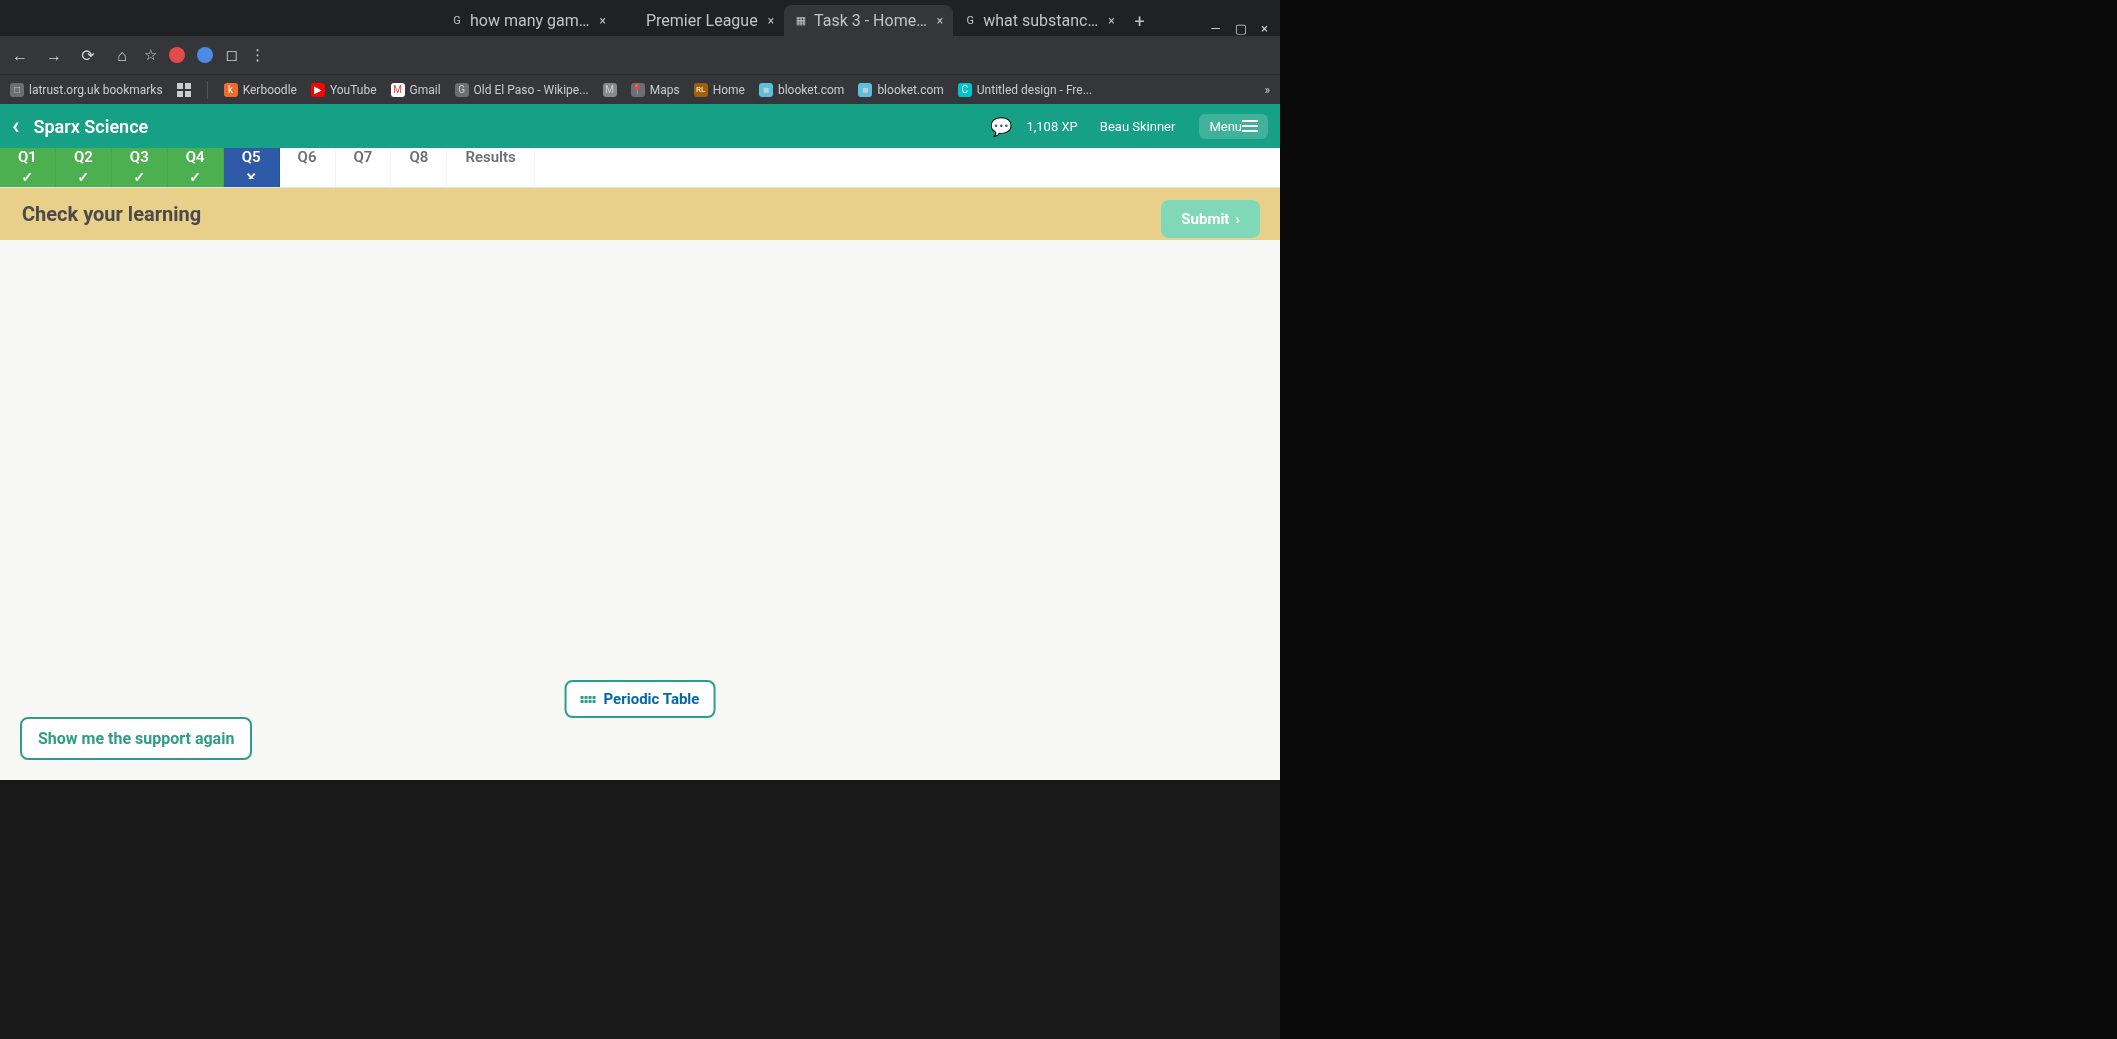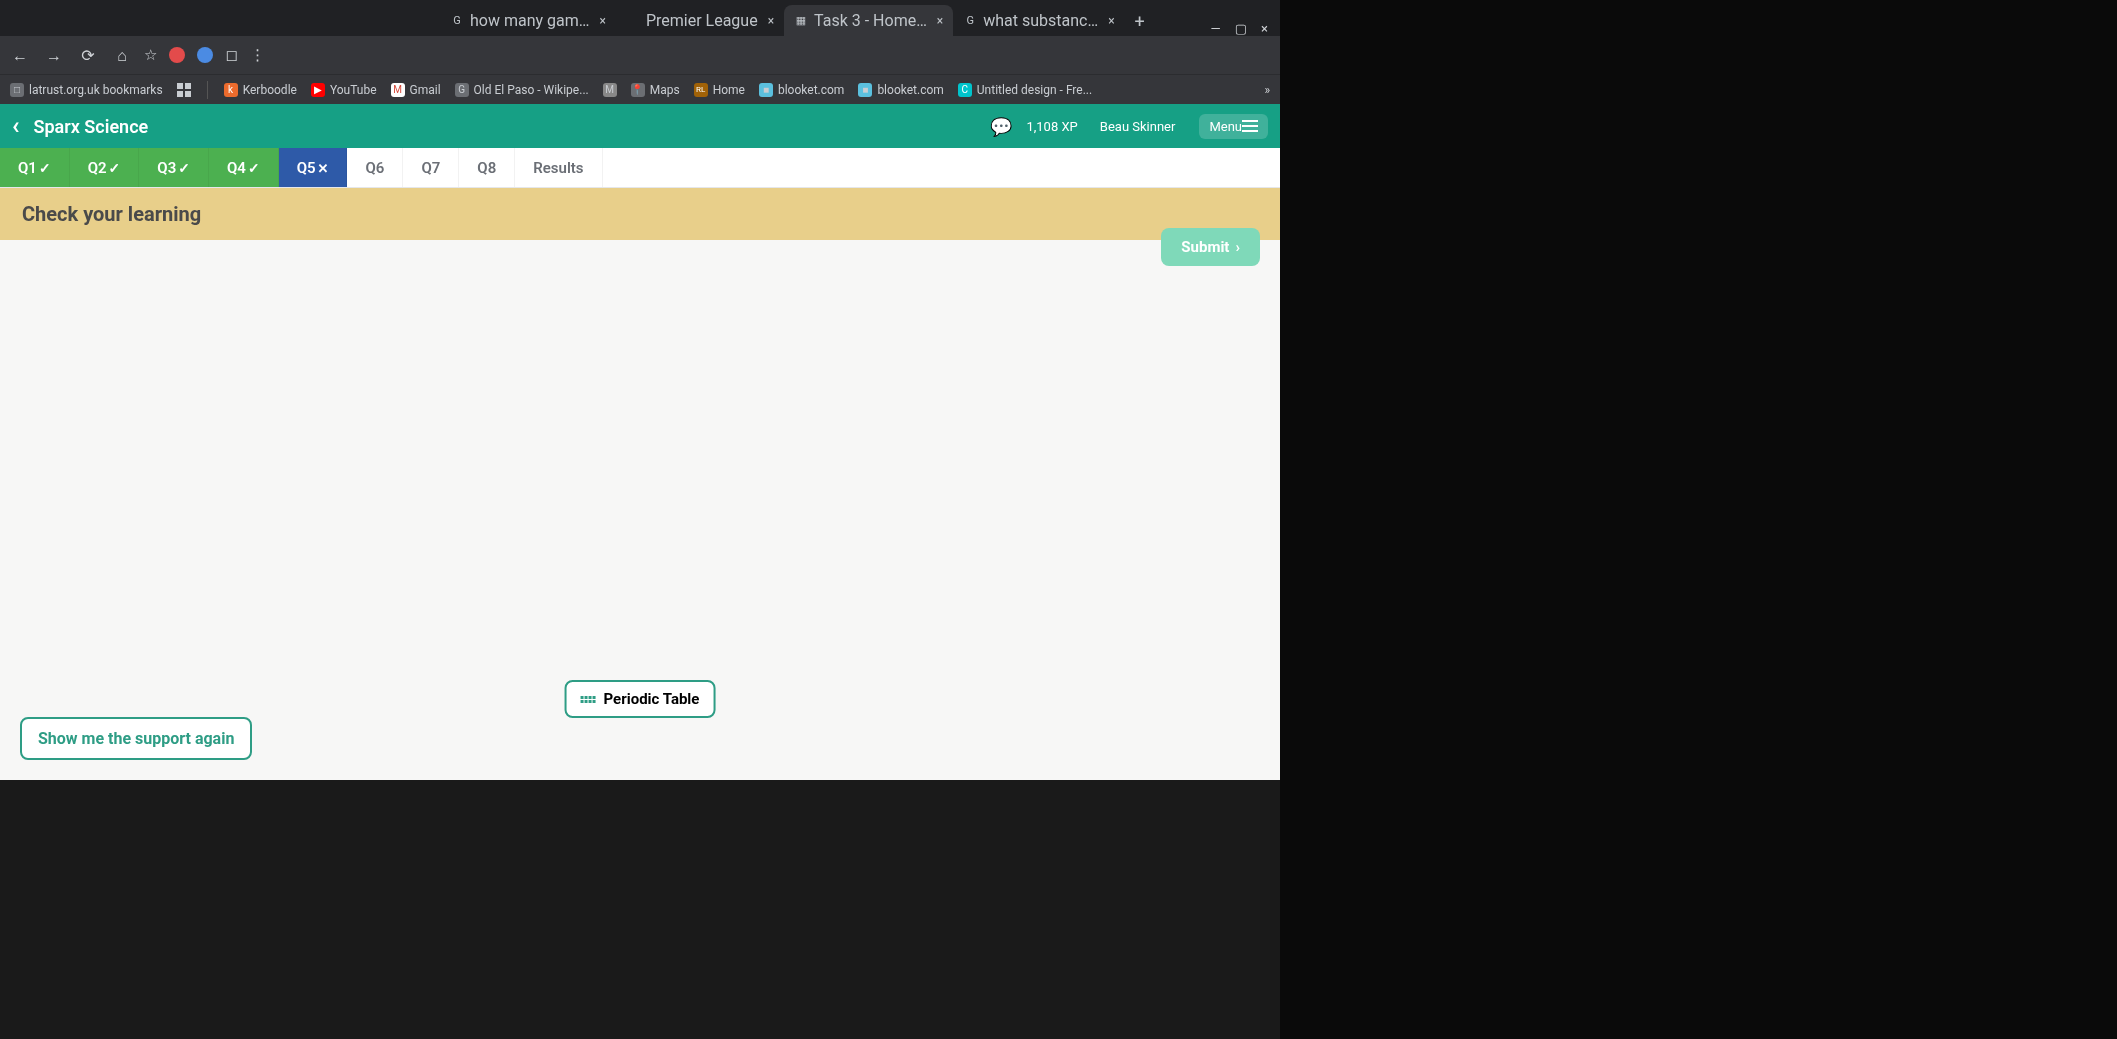--- a/index.html
+++ b/index.html
@@ -38,45 +38,45 @@
   .hdr-spacer { flex: 1; }
   .xp-badge { font-size: 13px; margin-right: 8px; text-align: center; }
   .user-name { font-size: 13px; margin-right: 10px; }
   .menu-btn { background: rgba(255,255,255,0.18); border-radius: 6px; padding: 5px 10px; display: flex; align-items: center; font-size: 13px; }
   .burger { display: inline-block; width: 16px; height: 12px; position: relative; }
   .burger::before, .burger::after, .burger span { content:""; position: absolute; left:0; right:0; height:2px; background:#fff; }
   .burger::before { top:0; } .burger span { top:5px; } .burger::after { bottom:0; }
 
   
   .qtabs { display: flex; background: #ffffff; height: 40px; border-bottom: 1px solid #e5e7eb; }
-  .qtab { display: flex; align-items: center; gap: 2px; padding: 0 18px; font-size: 15px; font-weight: 600; color: #6b6f76; border-right: 1px solid rgba(0,0,0,0.05); position: relative; }
+  .qtab { display: flex; align-items: center; gap: 2px; padding: 0 18px; font-size: 15px; font-weight: 600; color: #6b6f76; border-right: 1px solid rgba(0,0,0,0.05); position: relative; flex-direction: column; }
   .qtab.done { background: #4cb050; color: #fff; }
   .qtab.done .tick::after { content:"✓"; font-size: 14px; }
   .qtab.active { background: #2e5aa8; color: #fff; }
   .qtab.active .cross::after { content:"✕"; font-size: 13px; }
   .qtab.results { color: #6b6f76; }
   .qtab.active::after { content:""; position:absolute; left:50%; bottom:-8px; margin-left:-8px; border:8px solid transparent; border-top-color:#2e5aa8; }
 
   
   .banner { background: #e8cf8a; color: #4a4a4a; font-size: 20px; font-weight: 700; padding: 14px 22px; }
 
   
   .content { background: #f7f7f6; min-height: 430px; padding: 40px 40px 20px 40px; font-size: 20px; color: #4a4a4a; position: relative; }
   .sentence { display: flex; flex-wrap: wrap; align-items: center; gap: 10px; font-weight: 600; }
   .answer-input { width: 280px; height: 46px; border: 2px solid #bcd6e0; border-radius: 8px; padding: 0 14px; font-size: 20px; color: #4a4a4a; background: #fff; box-shadow: 0 0 0 3px rgba(100,180,210,0.15); }
   .answer-input::placeholder { color: #9aa3ab; font-style: italic; }
   .blank-box { display:inline-block; width: 90px; height: 40px; border: 2px dashed #b7bcc2; border-radius: 2px; }
 
   
   .footer { background: #f7f7f6; padding: 10px 20px 20px 20px; position: relative; display: flex; align-items: flex-end; min-height: 110px; }
   .support-btn { border: 2px solid #2e9d85; color: #2e9d85; background: #fff; font-weight: 700; font-size: 16px; padding: 10px 16px; border-radius: 8px; }
-  .periodic-btn { position: absolute; left: 50%; transform: translateX(-50%); top: 10px; border: 2px solid #2e9d85; color: #000000; background: #fff; font-weight: 700; font-size: 15px; padding: 8px 14px; border-radius: 8px; display: flex; align-items: center; gap: 8px; }
+  .periodic-btn { position: absolute; left: 50%; transform: translateX(-50%); top: 10px; border: 2px solid #2e9d85; color: #0369a1; background: #fff; font-weight: 700; font-size: 15px; padding: 8px 14px; border-radius: 8px; display: flex; align-items: center; gap: 8px; }
   .pt-icon { display:inline-grid; grid-template-columns: repeat(4,3px); grid-auto-rows:3px; gap:1px; }
   .pt-icon span { background:#2e9d85; }
-  .submit-btn { margin-left: auto; background: #7fd9b9; color: #fff; font-weight: 700; font-size: 15px; padding: 10px 20px; border-radius: 8px; border: none; display: flex; align-items: center; gap: 6px; position: absolute; right: 20px; top: -40px; margin-top: 28px; }
+  .submit-btn { margin-left: auto; background: #7fd9b9; color: #fff; font-weight: 700; font-size: 15px; padding: 10px 20px; border-radius: 8px; border: none; display: flex; align-items: center; gap: 6px; position: absolute; right: 20px; top: -40px; }
 
   
   .bezel-right { position: absolute; top:0; right:0; bottom:0; width: 837px; background: #0a0a0a; }
 </style>
 </head>
 <body>
 
 <div class="browser-window">
 
   <div class="tab-strip">

